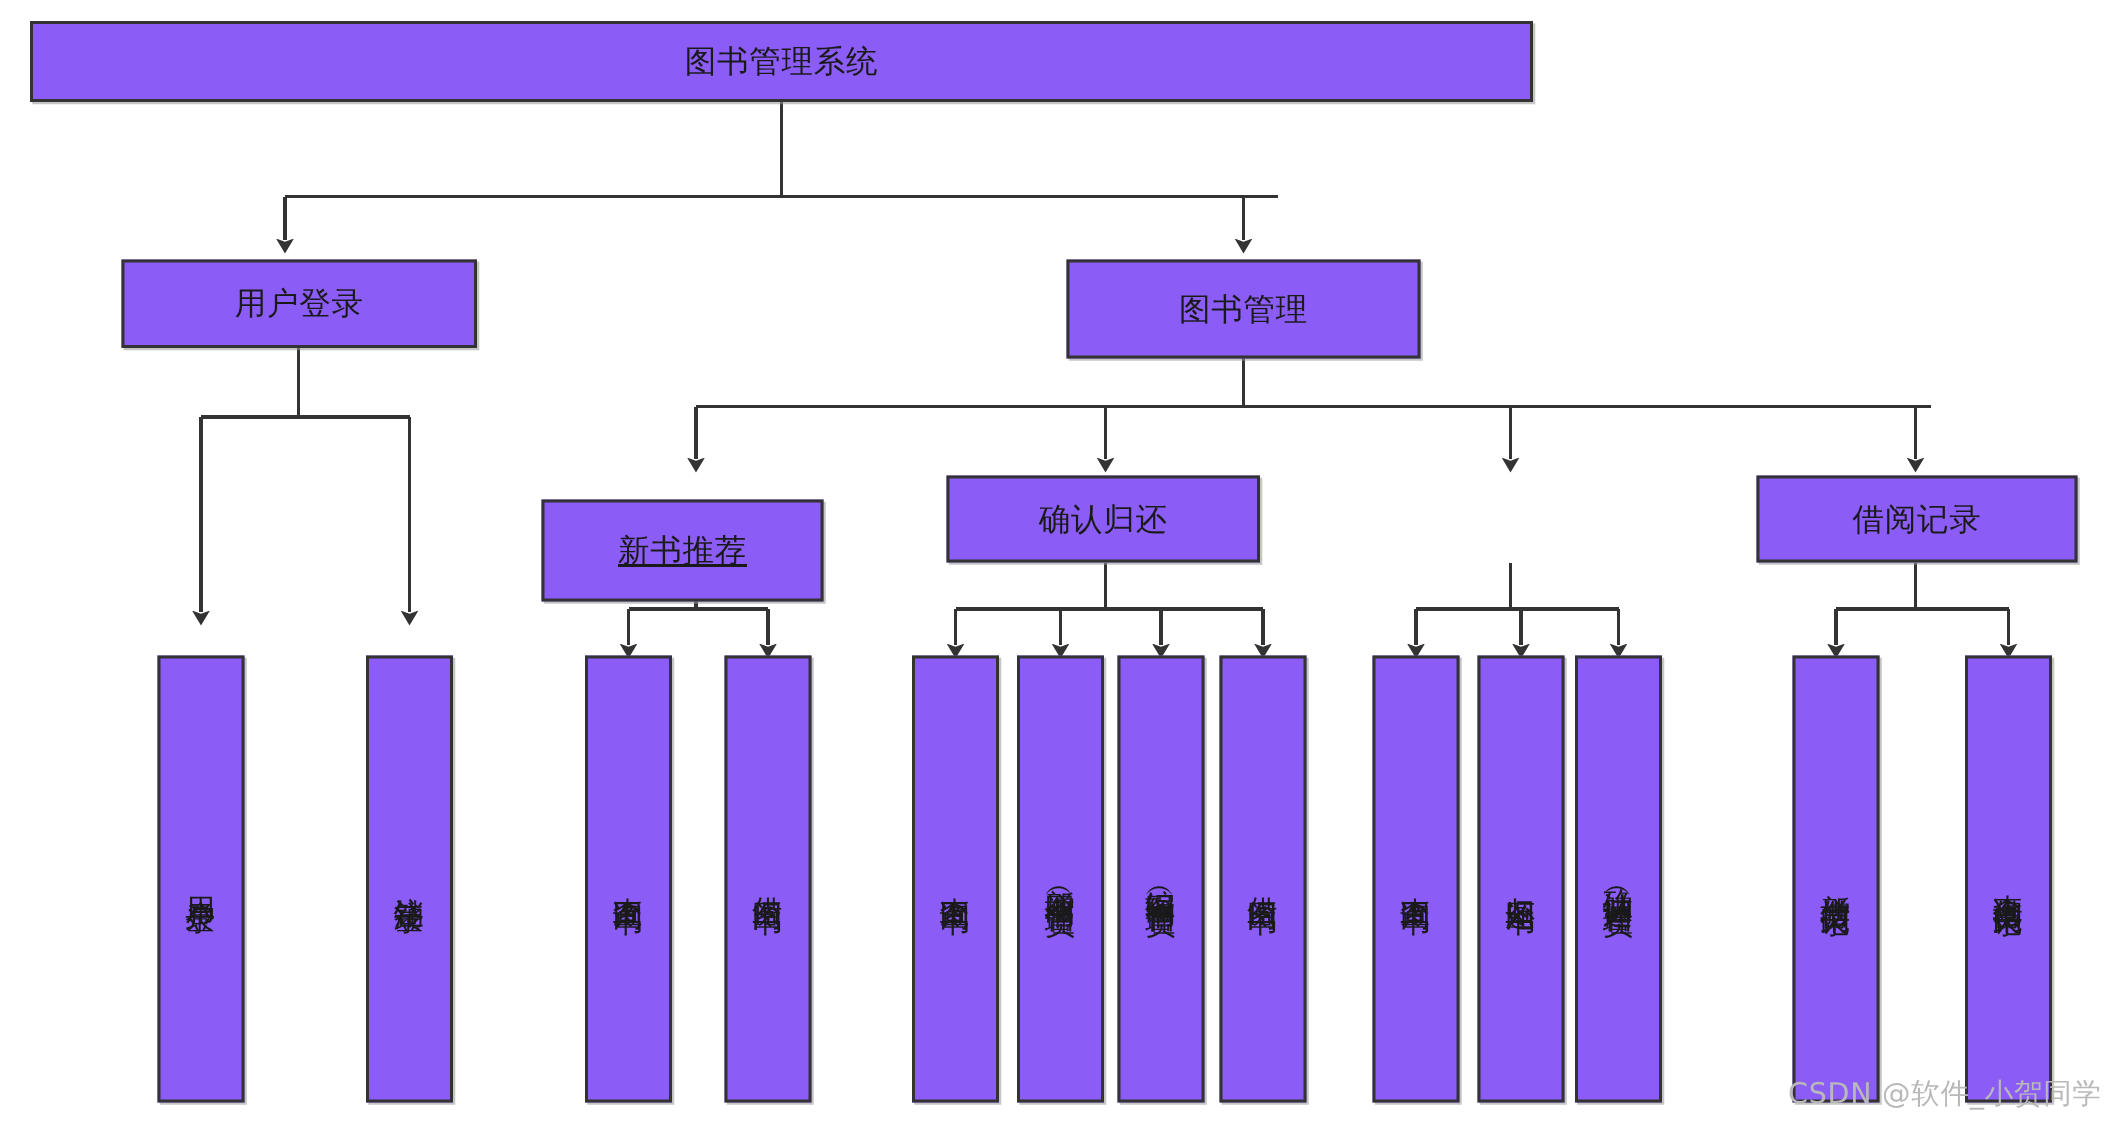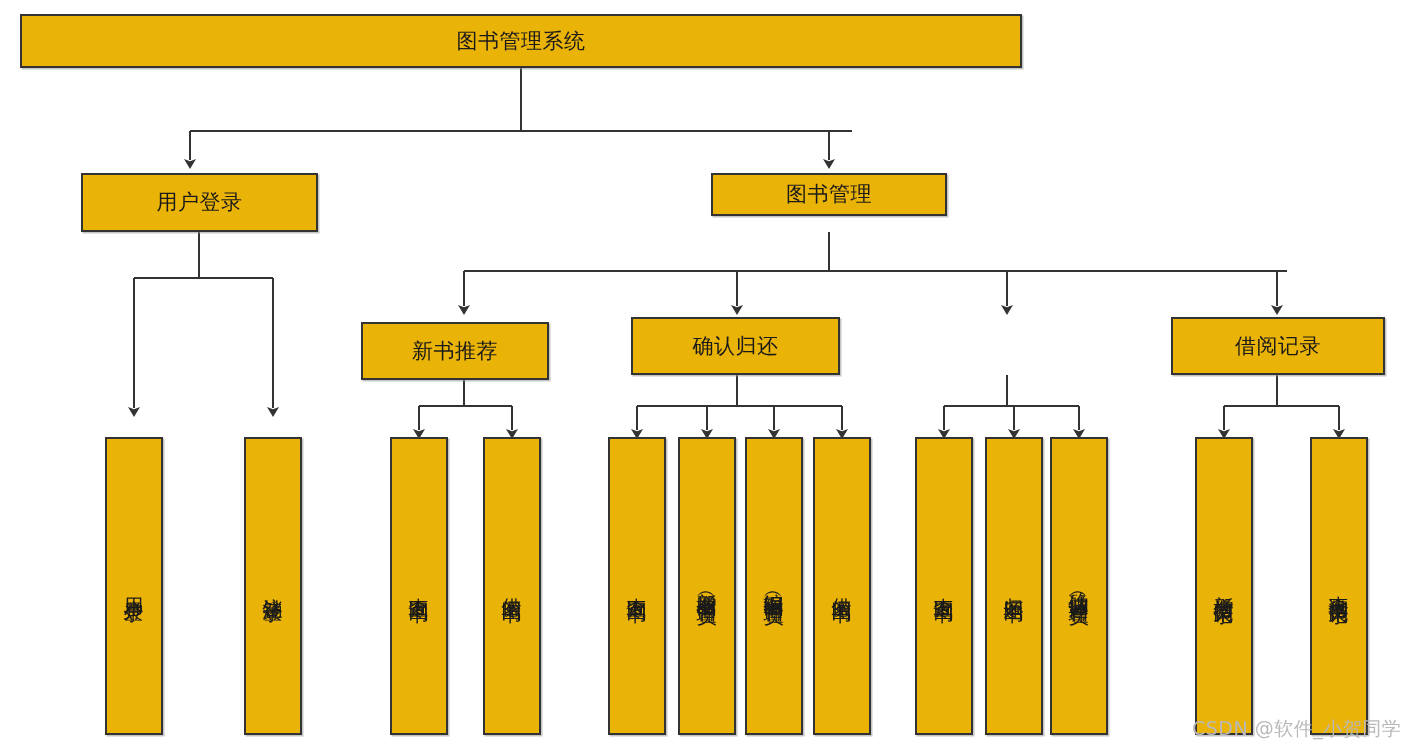--- a/index.html
+++ b/index.html
@@ -21,21 +21,21 @@
     position: absolute;
     left: 0;
     top: 0;
     width: 1405px;
     height: 747px;
     pointer-events: none;
   }
   .node {
     position: absolute;
     box-sizing: border-box;
-    background: #eab308;
+    background: #8b5cf6;
     border: 2px solid #333333;
     box-shadow: 1.5px 1.5px 0 0 rgba(150,150,150,0.55);
     display: flex;
     align-items: center;
     justify-content: center;
     color: #1a1a1a;
   }
   .node .label {
     display: block;
     text-align: center;
@@ -124,25 +124,25 @@
   </svg>
 
   <div class="node horiz" style="left:20px; top:14px; width:1002px; height:54px;">
     <span class="label">图书管理系统</span>
   </div>
 
   <div class="node horiz" style="left:81px; top:173px; width:237px; height:59px;">
     <span class="label">用户登录</span>
   </div>
 
-  <div class="node horiz" style="left:711px; top:173px; width:236px; height:43px;">
+  <div class="node horiz" style="left:711px; top:173px; width:236px; height:66px;">
     <span class="label">图书管理</span>
   </div>
 
-  <div class="node horiz" style="left:361px; top:322px; width:188px; height:58px;">
+  <div class="node horiz" style="left:361px; top:333px; width:188px; height:68px;text-decoration:underline;">
     <span class="label">新书推荐</span>
   </div>
 
   <div class="node horiz" style="left:631px; top:317px; width:209px; height:58px;">
     <span class="label">确认归还</span>
   </div>
 
 
   <div class="node horiz" style="left:1171px; top:317px; width:214px; height:58px;">
     <span class="label">借阅记录</span>

